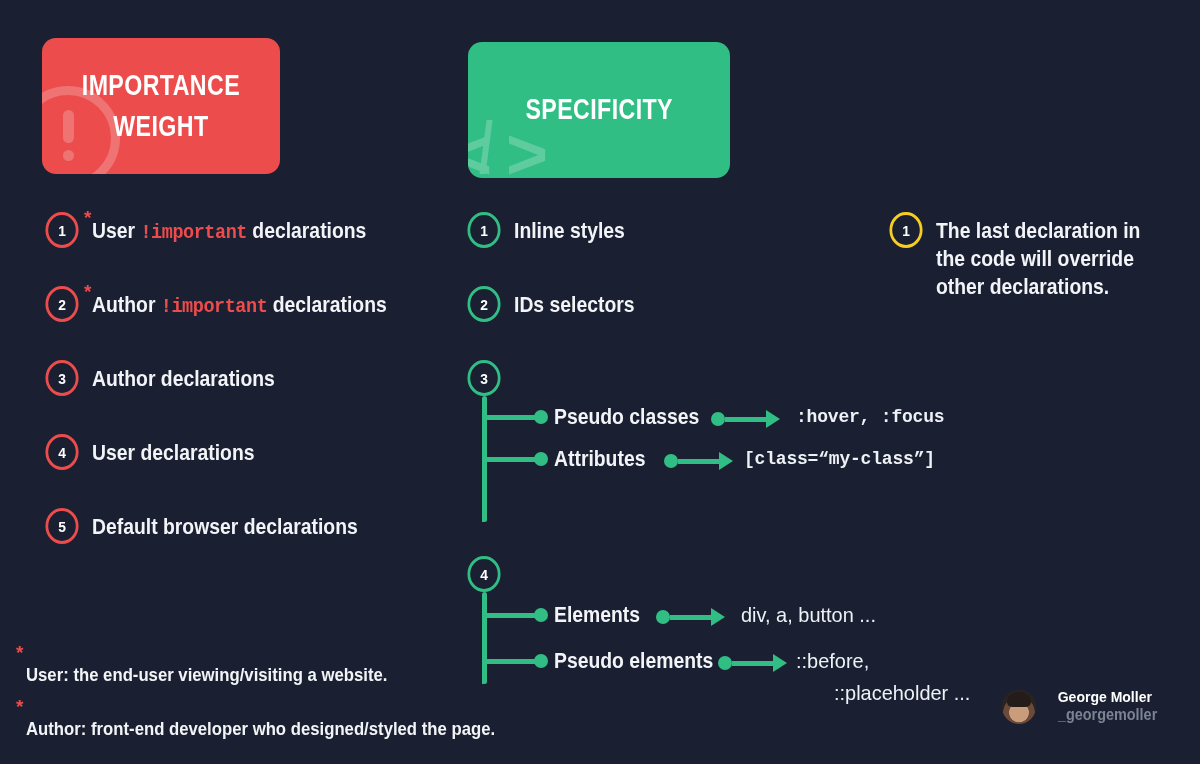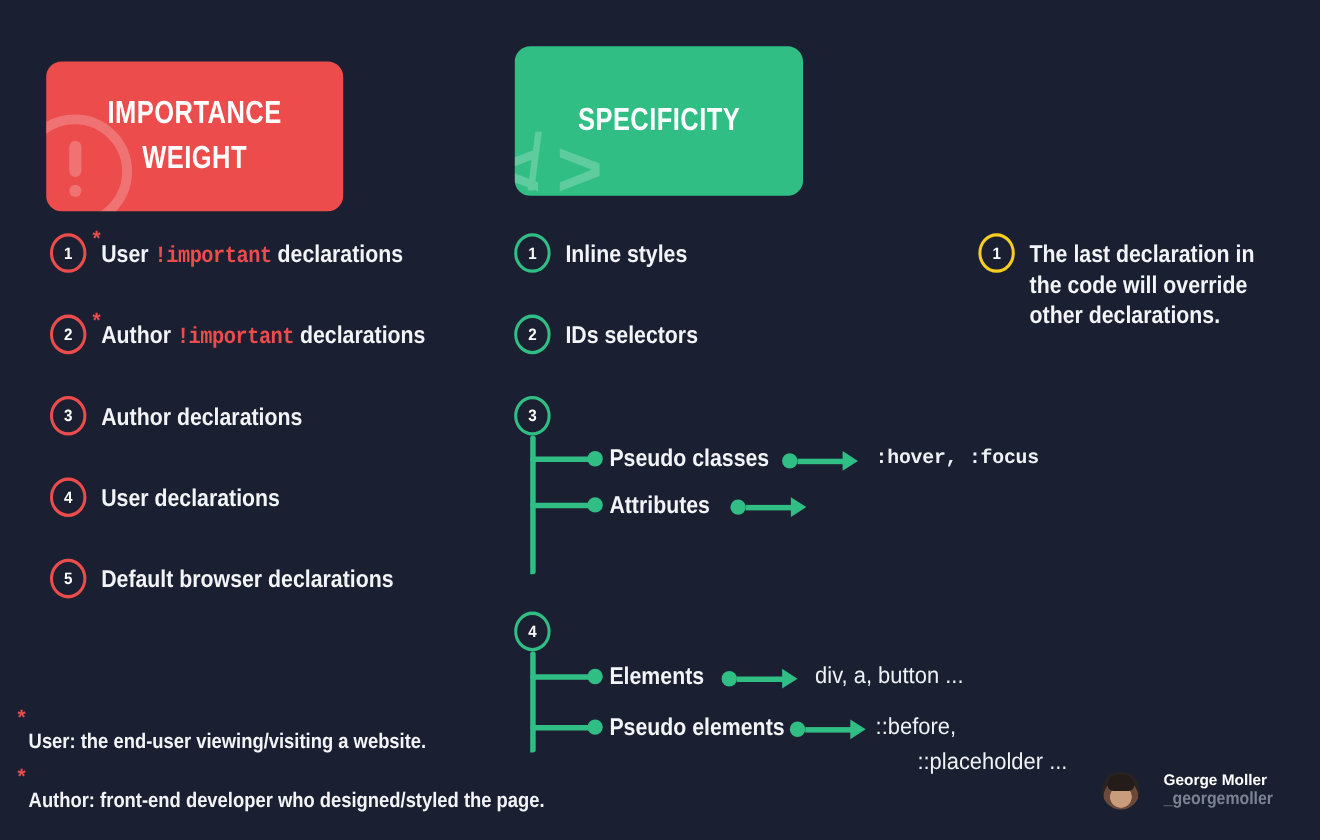--- a/index.html
+++ b/index.html
@@ -24,21 +24,21 @@
     font-weight: 700;
     font-size: 29px;
     line-height: 1.42;
     letter-spacing: 0.5px;
     text-align: center;
     transform: scaleX(0.80);
     transform-origin: center;
     white-space: pre-line;
     text-transform: uppercase;
   }
-  #card-importance { left: 42px; top: 56px; width: 270px; height: 136px; background: #ec4c4c; }
+  #card-importance { left: 42px; top: 38px; width: 238px; height: 136px; background: #ec4c4c; }
   #card-specificity { left: 468px; top: 42px; width: 262px; height: 136px; background: #31be84; }
   #card-source      { left: 888px; top: 42px; width: 264px; height: 136px; background: #f6ce21; }
 
   .card-ghost { position: absolute; z-index: 1; opacity: 0.22; }
 
   
   .ghost-excl { left: -26px; bottom: -16px; width: 104px; height: 104px; }
   .ghost-excl .ring {
     position: absolute; inset: 0;
     border: 9px solid #fff; border-radius: 50%;
@@ -174,21 +174,21 @@
   .fn .ftext {
     margin-left: 10px; padding-top: 12px;
     color: #f2f4f7; font-size: 19px; font-weight: 700;
     transform: scaleX(0.88); transform-origin: left center;
     white-space: nowrap;
   }
 
   
   .sig {
     position: absolute; right: 32px; top: 690px;
-    display: flex; align-items: center; gap: 22px; margin-top: 12px;
+    display: flex; align-items: center; gap: 22px;
   }
   .avatar {
     width: 34px; height: 34px; border-radius: 50%;
     background: radial-gradient(circle at 50% 66%, #c99c7b 0 34%, #6b4a3a 36% 55%, #2b2320 57% 100%);
     position: relative; overflow: hidden; flex: 0 0 auto;
   }
   .avatar::after {
     content: ""; position: absolute; left: 5px; top: 2px;
     width: 24px; height: 15px; border-radius: 12px 12px 6px 6px;
     background: #241c19;
@@ -284,20 +284,21 @@
         </div>
         <div class="branch">
           <div class="hline" style="border-bottom-left-radius: 6px;"></div>
             <div class="bdot"></div>
           <div class="blabel">Attributes</div>
           <div class="arrow" style="left:198px; top:50%; margin-top:-7px;">
             <div class="adot"></div>
               <div class="ashaft"></div>
               <div class="ahead"></div>
           </div>
+          <div class="ex-mono" style="left:278px; top:50%; transform:translateY(-50%);">[class=“my-class”]</div>
         </div>
       </div>
     </div>
 
     <div class="tree" style="margin-top:18px; height:140px;">
       <div class="num green tree-num">4</div>
       <div class="trunk" style="height: 92px; border-bottom-left-radius: 0px;"></div>
       <div class="tree-branches" style="padding-top:36px;">
         <div class="branch" style="height:46px;text-align:right;">
           <div class="hline"></div>

